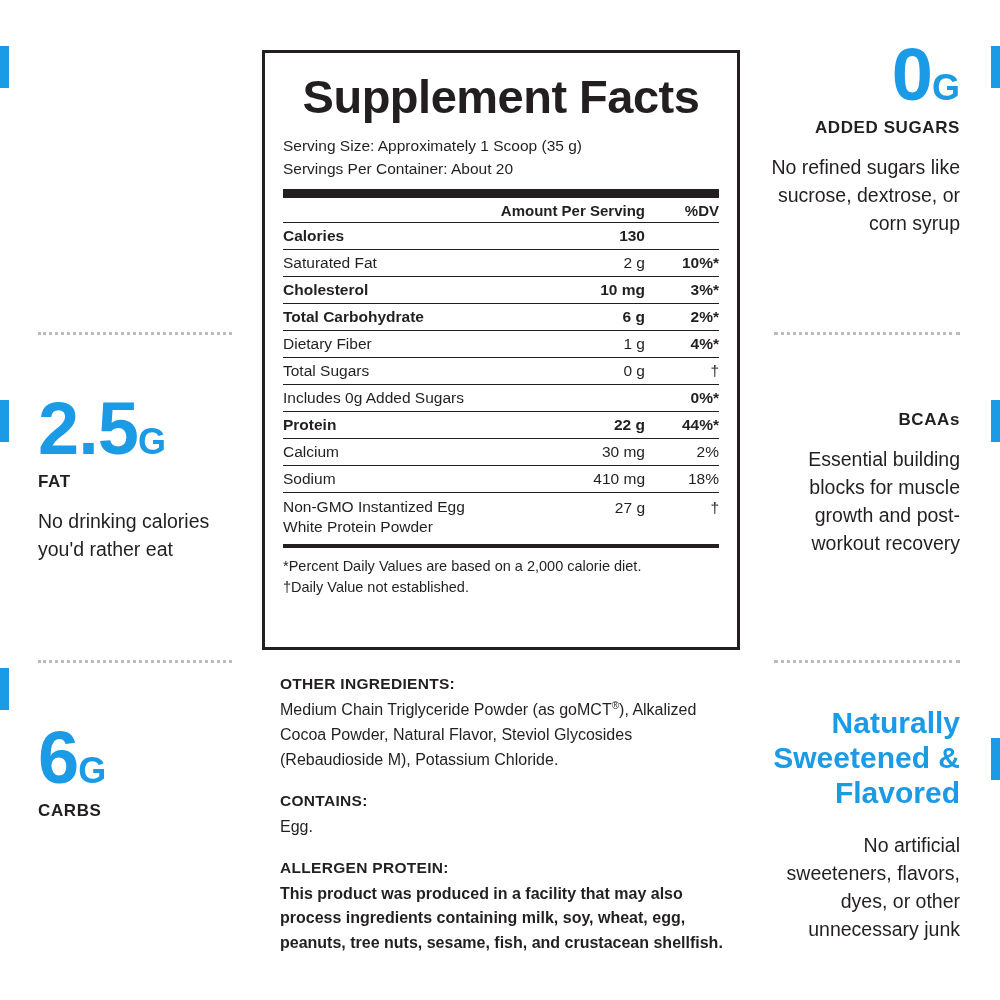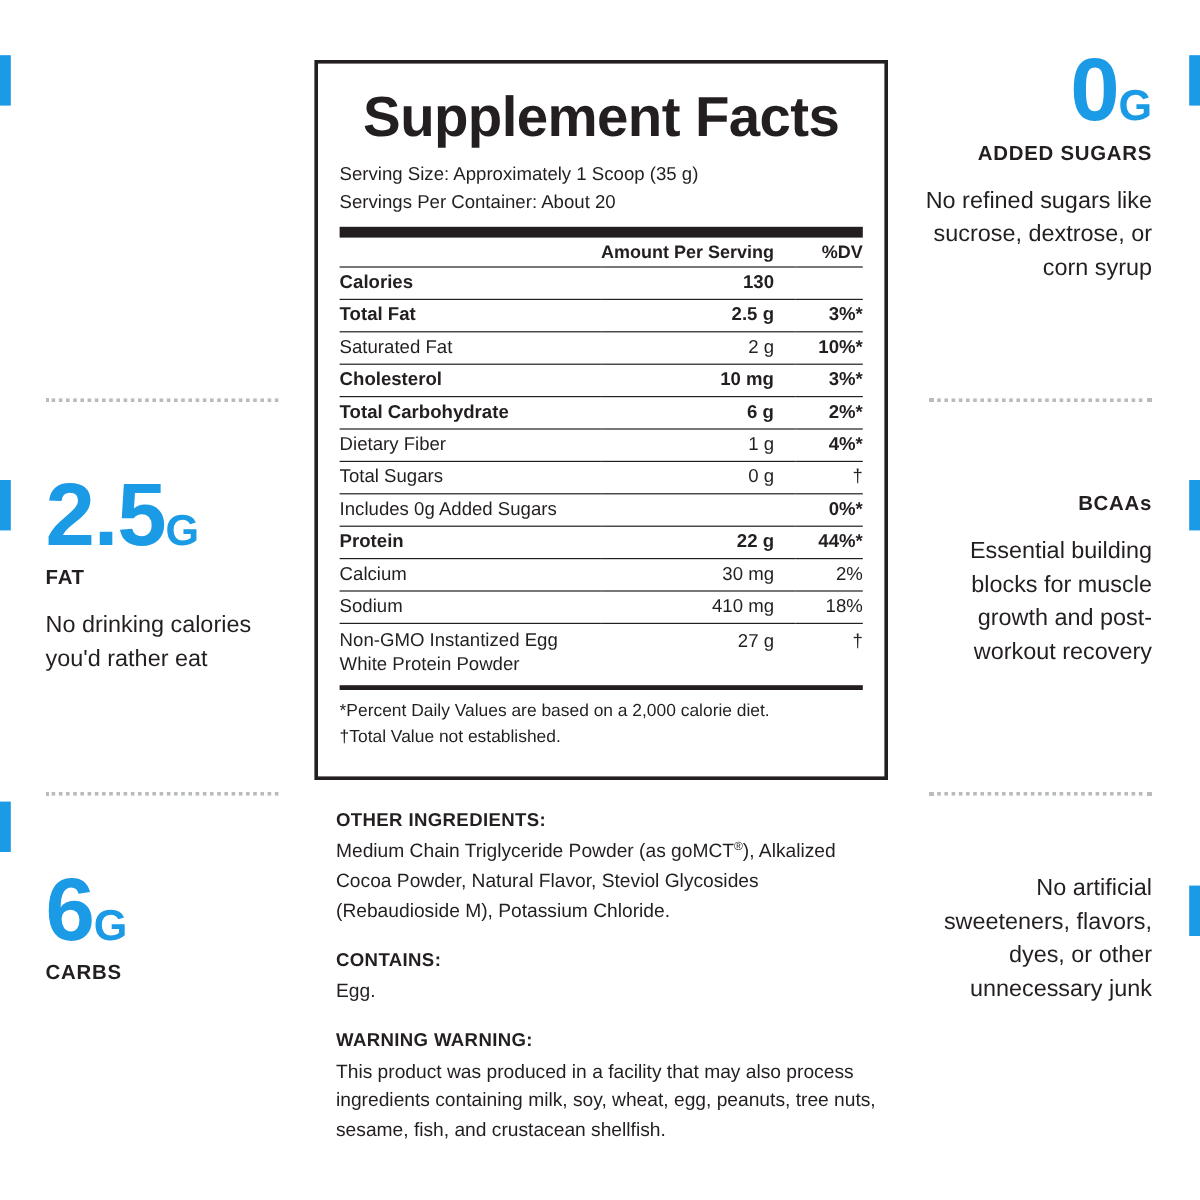--- a/index.html
+++ b/index.html
@@ -156,21 +156,21 @@
     font-size: 16px;
     line-height: 1.55;
   }
   .ingr h4 {
     margin: 0 0 2px 0;
     font-size: 15.5px;
     font-weight: 700;
     letter-spacing: 0.3px;
   }
   .ingr p { margin: 0 0 16px 0; }
-  .ingr p:last-child { margin-bottom: 0; }
+  .ingr p:last-child { margin-bottom: 0; font-weight: bold; }
   .reg { font-size: 10px; vertical-align: super; }
 </style>
 </head>
 <body>
 
 <div class="page">
 
   <div class="col-left">
 
     <div class="tick l" style="top:46px;"></div>
@@ -215,25 +215,20 @@
           <th class="c-amt">Amount Per Serving</th>
           <th class="c-dv">%DV</th>
         </tr>
 
         <tr class="row-line">
           <td class="c-name b">Calories</td>
           <td class="c-amt b">130</td>
           <td class="c-dv"></td>
         </tr>
 
-        <tr class="row-line">
-          <td class="c-name b">Total Fat</td>
-          <td class="c-amt b">2.5 g</td>
-          <td class="c-dv b">3%*</td>
-        </tr>
 
         <tr class="row-line">
           <td class="c-name indent1">Saturated Fat</td>
           <td class="c-amt">2 g</td>
           <td class="c-dv b">10%*</td>
         </tr>
 
         <tr class="row-line">
           <td class="c-name b">Cholesterol</td>
           <td class="c-amt b">10 mg</td>
@@ -287,31 +282,31 @@
           <td class="c-name" style="line-height:1.35;">Non-GMO Instantized Egg White Protein Powder</td>
           <td class="c-amt" style="vertical-align:top; padding-top:6px !important;">27 g</td>
           <td class="c-dv" style="vertical-align:top; padding-top:6px !important;">†</td>
         </tr>
       </tbody>
         </table>
 
       <div class="rule-med" style="margin-top:2px;"></div>
 
       <div class="sf-foot">*Percent Daily Values are based on a 2,000 calorie diet.</div>
-      <div class="sf-foot" style="padding-top:0;">†Total Value not established.</div>
+      <div class="sf-foot" style="padding-top:0;">†Daily Value not established.</div>
     </div>
 
     <div class="ingr">
       <h4>OTHER INGREDIENTS:</h4>
       <p><span>Medium Chain Triglyceride Powder (as goMCT</span><span class="reg">®</span><span>), Alkalized Cocoa Powder, Natural Flavor, Steviol Glycosides (Rebaudioside M), Potassium Chloride.</span></p>
 
       <h4>CONTAINS:</h4>
       <p>Egg.</p>
 
-      <h4>WARNING WARNING:</h4>
+      <h4>ALLERGEN PROTEIN:</h4>
       <p>This product was produced in a facility that may also process ingredients containing milk, soy, wheat, egg, peanuts, tree nuts, sesame, fish, and crustacean shellfish.</p>
     </div>
   </div>
 
   <div class="col-right">
 
     <div class="tick r" style="top:46px;"></div>
     <div class="tick r" style="top:400px;"></div>
     <div class="tick r" style="top:738px;"></div>
 
@@ -325,17 +320,18 @@
       <div class="statlabel">ADDED SUGARS</div>
       <div class="statdesc">No refined sugars like sucrose, dextrose, or corn syrup</div>
     </div>
 
     <div class="stat right" style="top:398px;">
       <div class="statlabel">BCAAs</div>
       <div class="statdesc">Essential building blocks for muscle growth and post-workout recovery</div>
     </div>
 
     <div class="stat right" style="top:705px;">
+      <div class="headstat">Naturally Sweetened &amp; Flavored</div>
       <div class="statdesc" style="margin-top:22px;">No artificial sweeteners, flavors, dyes, or other unnecessary junk</div>
     </div>
   </div>
 
 </div>
 
 </body></html>

